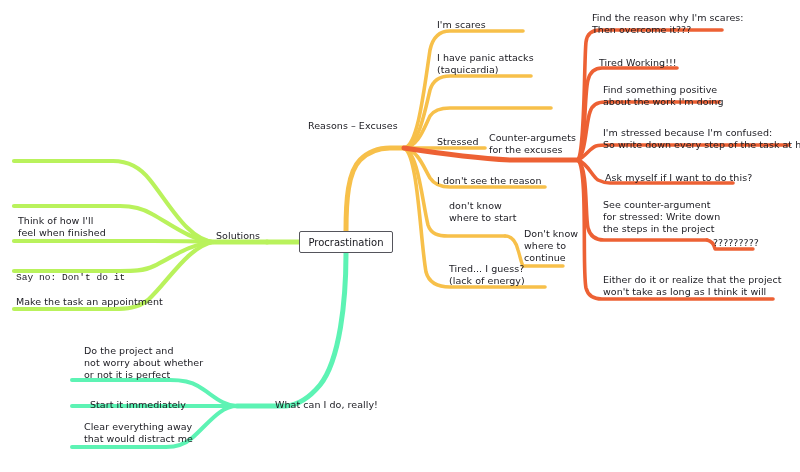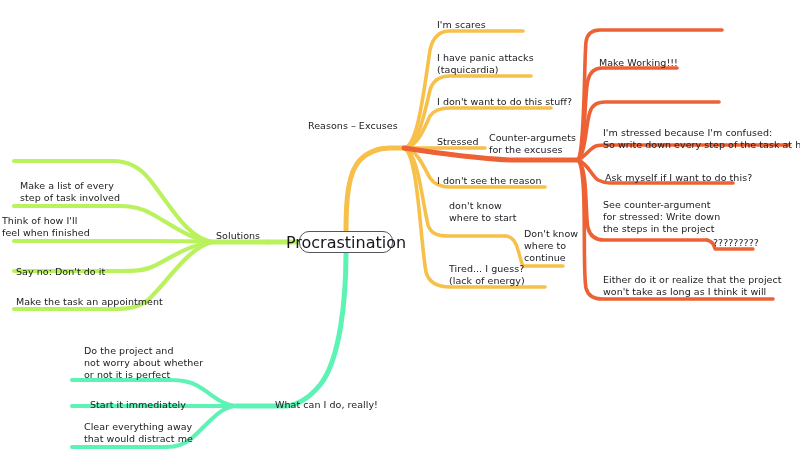--- a/index.html
+++ b/index.html
@@ -31,27 +31,27 @@
     white-space: pre;
     letter-spacing: 0.05px;
   }
   .root-node {
     position: absolute;
     left: 299px;
     top: 231px;
     width: 94px;
     height: 22px;
     border: 1.2px solid #55555c;
-    border-radius: 10px;
+    border-radius: 2px;
     background: #ffffff;
     box-sizing: border-box;
     display: flex;
     align-items: center;
     justify-content: center;
-    font-size: 16px;
+    font-size: 10px;
     color: #16161c;
     z-index: 5;
   }
 </style>
 </head>
 <body>
 
 <div id="canvas">
 
   <svg class="branches" viewBox="0 0 800 472">
@@ -99,57 +99,58 @@
 
     </g>
   </svg>
 
   <div class="root-node">
     <span>Procrastination</span>
   </div>
 
   <div class="node-label" style="left:216px; top:230px;">Solutions</div>
 
-  <div class="node-label" style="left:20px; top:180px;">Make a list of every
-step of task involved</div>
-  <div class="node-label" style="left:2px; top:215px;">Think of how I'll
+  <div class="node-label" style="left:18px; top:215px;">Think of how I'll
 feel when finished</div>
-  <div class="node-label" style="left:16px; top:266px;">Say no: Don't do it</div>
+  <div class="node-label" style="left:16px; top:272px;font-family:Liberation Mono, monospace;">Say no: Don't do it</div>
   <div class="node-label" style="left:16px; top:296px;">Make the task an appointment</div>
 
   <div class="node-label" style="left:239px; top:399px;margin-left:36px;">What can I do, really!</div>
 
   <div class="node-label" style="left:84px; top:345px;">Do the project and
 not worry about whether
 or not it is perfect</div>
   <div class="node-label" style="left:90px; top:399px;">Start it immediately</div>
   <div class="node-label" style="left:84px; top:421px;">Clear everything away
 that would distract me</div>
 
   <div class="node-label" style="left:308px; top:120px;">Reasons – Excuses</div>
 
   <div class="node-label" style="left:437px; top:19px;">I'm scares</div>
   <div class="node-label" style="left:437px; top:52px;">I have panic attacks
 (taquicardia)</div>
-  <div class="node-label" style="left:437px; top:96px;">I don't want to do this stuff?</div>
   <div class="node-label" style="left:437px; top:136px;">Stressed</div>
   <div class="node-label" style="left:437px; top:175px;">I don't see the reason</div>
   <div class="node-label" style="left:449px; top:200px;">don't know
 where to start</div>
   <div class="node-label" style="left:449px; top:263px;">Tired... I guess?
 (lack of energy)</div>
 
   <div class="node-label" style="left:524px; top:228px;">Don't know
 where to
 continue</div>
 
   <div class="node-label" style="left:489px; top:132px;">Counter-argumets
 for the excuses</div>
 
-  <div class="node-label" style="left:599px; top:57px;">Make Working!!!</div>
+  <div class="node-label" style="left:592px; top:12px;">Find the reason why I'm scares:
+Then overcome it???</div>
+  <div class="node-label" style="left:599px; top:57px;">Tired Working!!!</div>
+  <div class="node-label" style="left:603px; top:84px;">Find something positive
+about the work I'm doing</div>
   <div class="node-label" style="left:603px; top:127px;">I'm stressed because I'm confused:
 So write down every step of the task at hand</div>
   <div class="node-label" style="left:605px; top:172px;">Ask myself if I want to do this?</div>
   <div class="node-label" style="left:603px; top:199px;">See counter-argument
 for stressed: Write down
 the steps in the project</div>
   <div class="node-label" style="left:603px; top:274px;">Either do it or realize that the project
 won't take as long as I think it will</div>
 
   <div class="node-label" style="left:713px; top:237px;">?????????</div>

